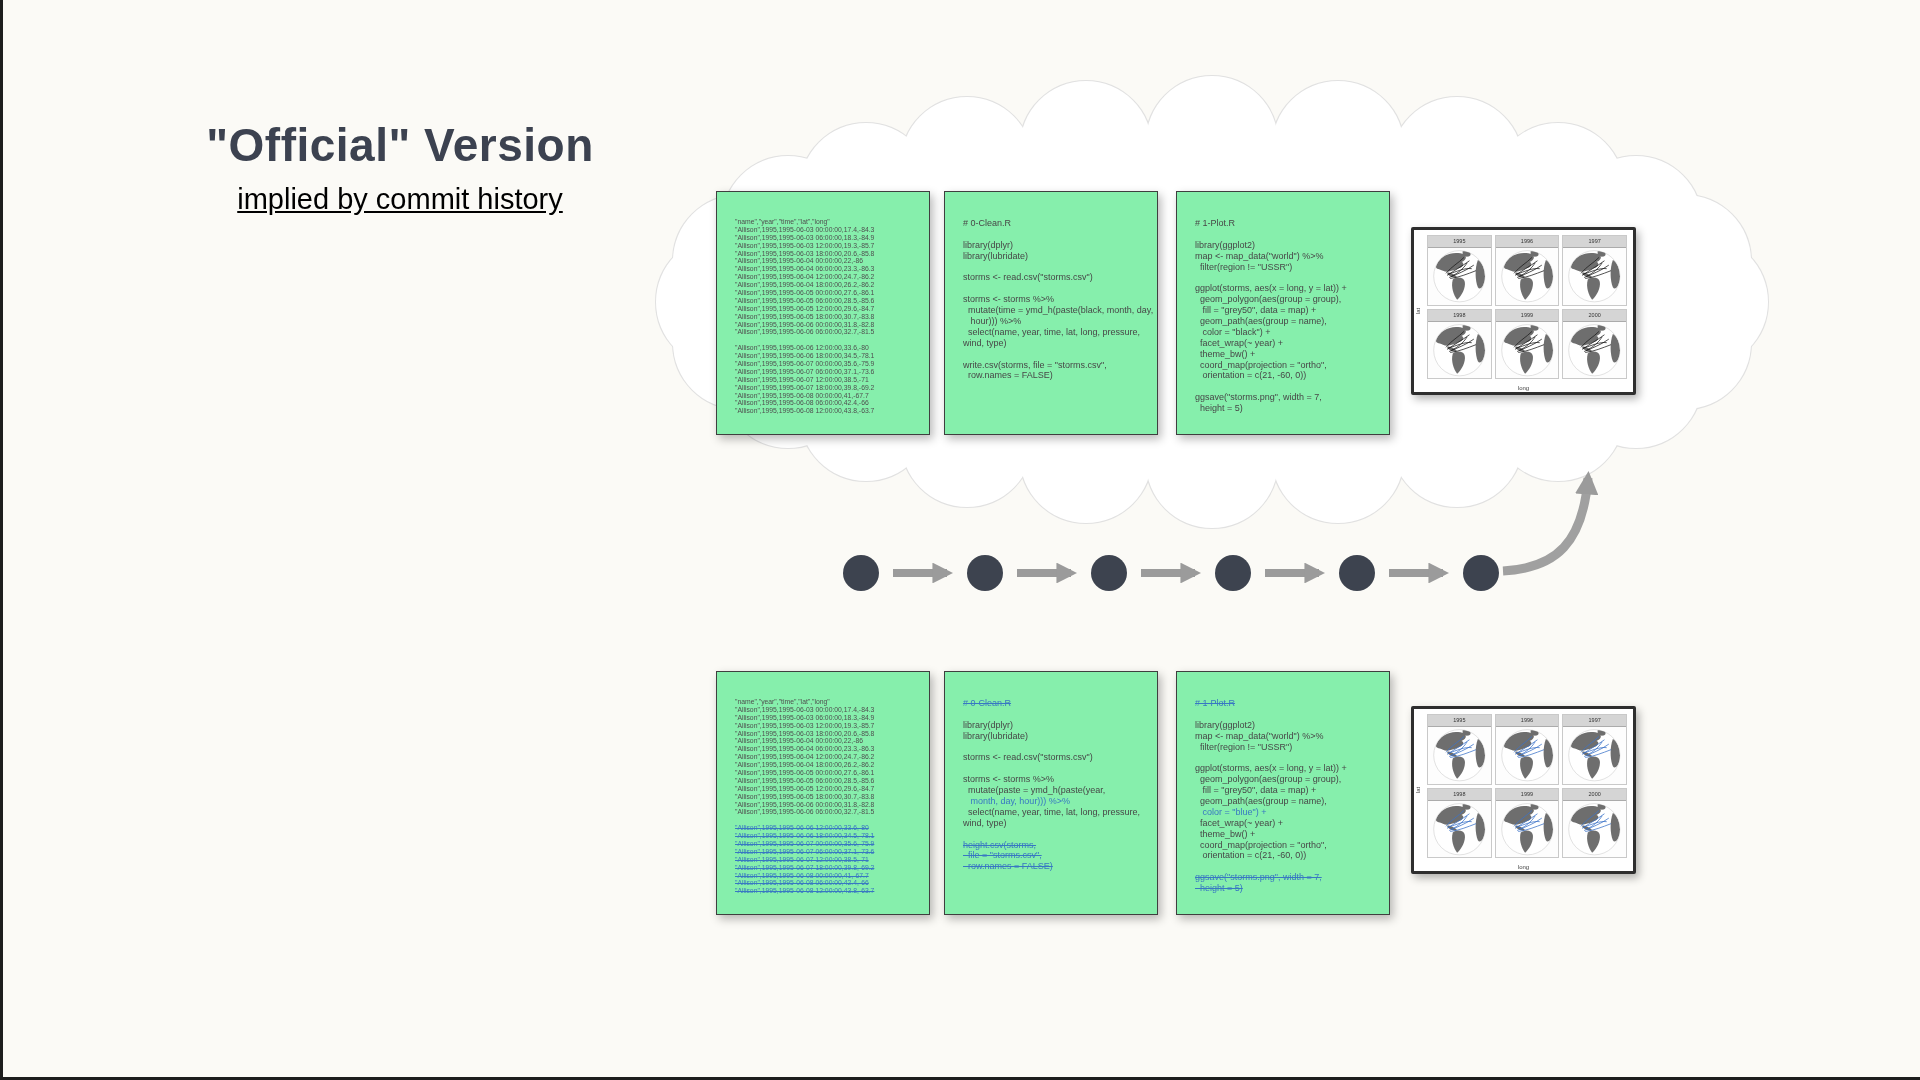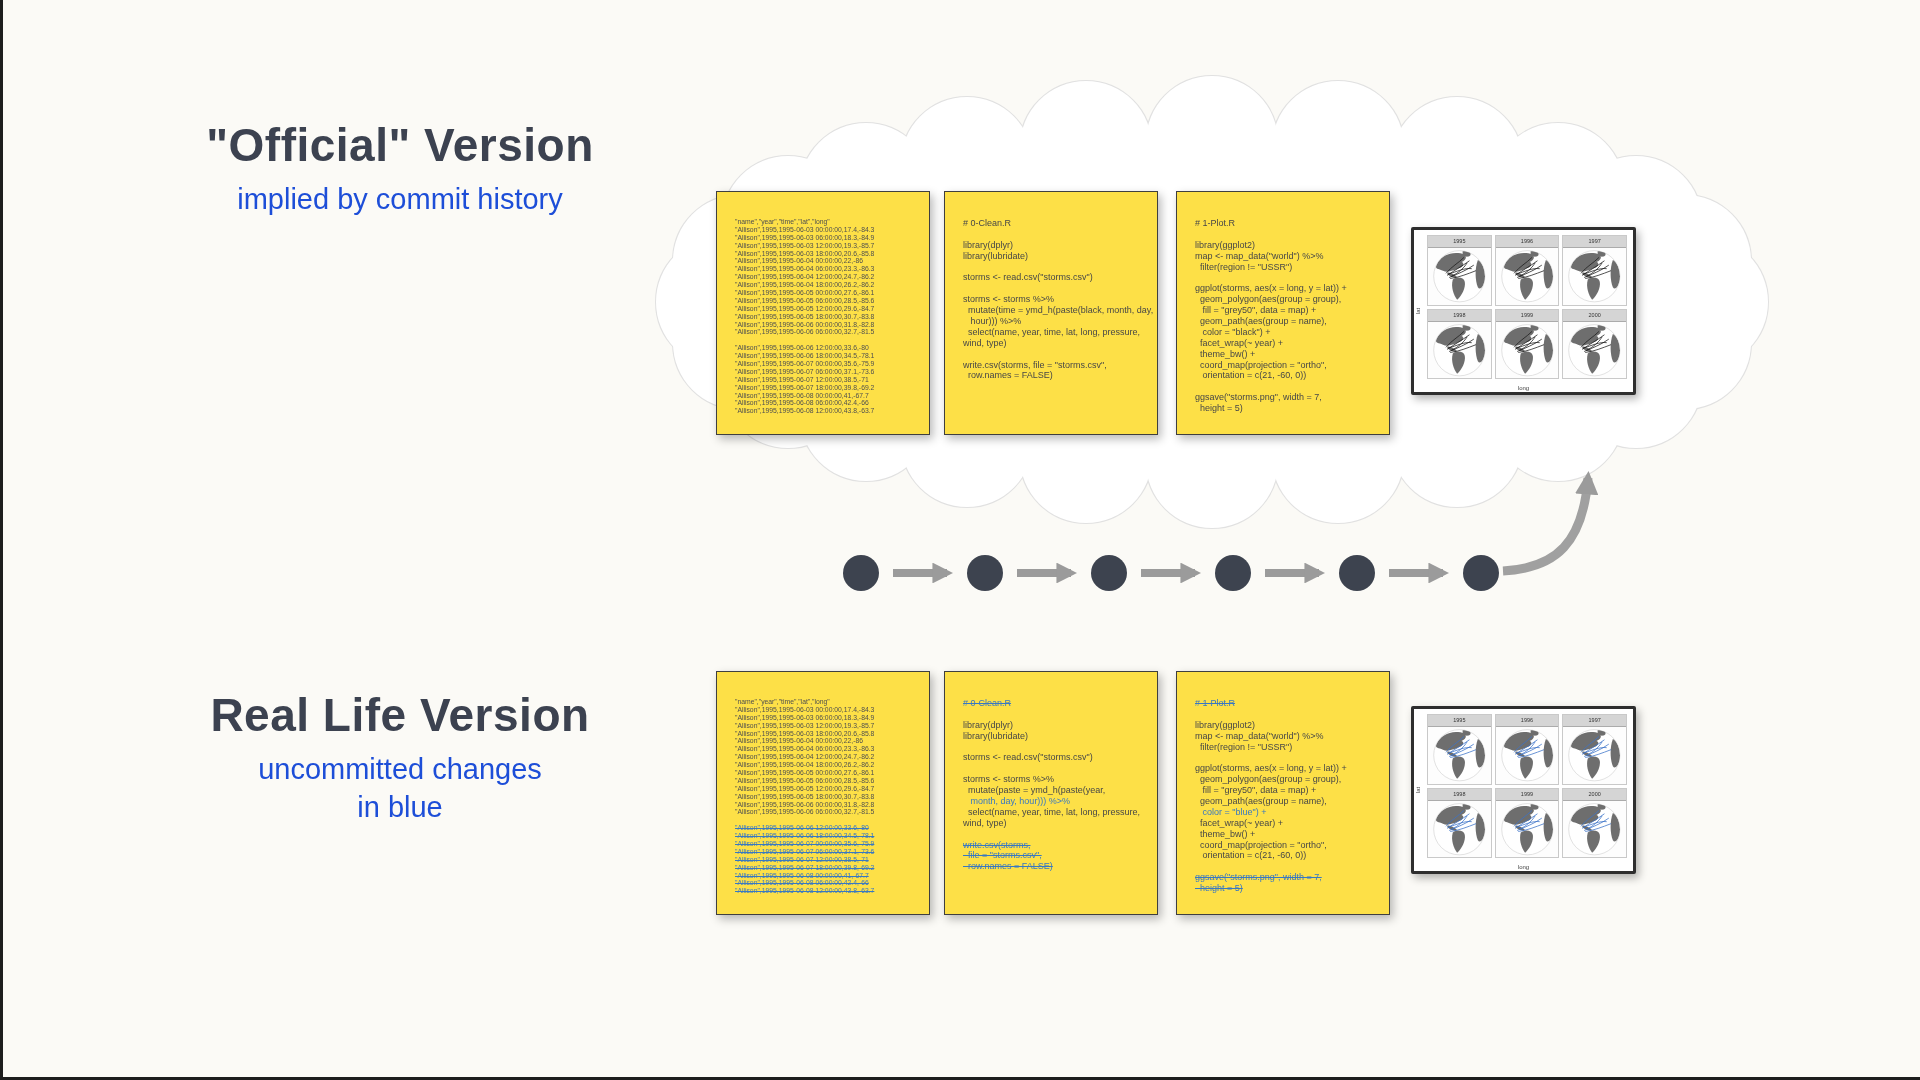--- a/index.html
+++ b/index.html
@@ -5,31 +5,31 @@
   html,body{margin:0;padding:0;background:#fbfaf6;width:1920px;height:1080px;overflow:hidden;
     font-family:"Liberation Sans","DejaVu Sans",sans-serif;}
   .slide{position:absolute;inset:0;background:#fbfaf6;}
   
   .edge-left{position:absolute;left:0;top:0;width:3px;height:1080px;background:#1d1d1d;z-index:50;}
   .edge-bottom{position:absolute;left:0;bottom:0;width:1920px;height:3px;background:#1d1d1d;z-index:50;}
 
   
   .label-block{position:absolute;left:140px;width:520px;text-align:center;}
   .label-block h1{margin:0;font-size:46px;font-weight:bold;color:#3c4250;letter-spacing:.5px;}
-  .label-block .sub{margin:8px 0 0 0;font-size:29px;color:#1d4ed8;line-height:38px;}
+  .label-block .sub{margin:8px 0 0 0;font-size:29px;color:#000000;line-height:38px;text-decoration:underline;}
   .pos-official{top:118px;}
   .pos-real{top:688px;}
 
   
   .cloud{position:absolute;left:600px;top:40px;width:1220px;height:520px;}
   .cloud-stroke{fill:#ffffff;stroke:#e1e1e1;stroke-width:2;}
   .cloud-fill{fill:#ffffff;stroke:none;}
 
   
-  .panel{position:absolute;background:#fde047;border:1.5px solid #3f3f3f;
+  .panel{position:absolute;background:#86efac;border:1.5px solid #3f3f3f;
     box-shadow:3px 4px 9px rgba(0,0,0,.28);box-sizing:border-box;overflow:hidden;}
   .doc{width:214px;height:244px;}
   .pos-csv-top{left:716px;top:191px;}  .pos-clean-top{left:944px;top:191px;}  .pos-plot-top{left:1176px;top:191px;}
   .pos-csv-bot{left:716px;top:671px;}  .pos-clean-bot{left:944px;top:671px;}  .pos-plot-bot{left:1176px;top:671px;}
 
   .csv-text{padding:26px 6px 6px 18px;}
   .csv-text .line{white-space:pre;font-size:6.8px;line-height:7.9px;height:7.9px;color:#4f4f4f;}
   .code-text{padding:26px 6px 6px 18px;}
   .code-text .line{white-space:pre;font-size:9px;line-height:10.9px;height:10.9px;color:#474747;}
   .line.add{color:#3878c2;}
@@ -119,25 +119,20 @@
     <use href="#cloud-circles" class="cloud-stroke"></use>
     <ellipse class="cloud-fill" cx="612" cy="262" rx="492" ry="162"></ellipse>
     <use href="#cloud-circles" class="cloud-fill"></use>
   </svg>
 
   <section class="label-block pos-official">
     <h1>"Official" Version</h1>
     <p class="sub">implied by commit history</p>
   </section>
 
-  <section class="label-block pos-real">
-    <h1>Real Life Version</h1>
-    <p class="sub">uncommitted changes</p>
-    <p class="sub" style="margin-top:0">in blue</p>
-  </section>
 
   <div class="panel doc pos-csv-top">
     <div class="csv-text">
         <div class="line plain">"name","year","time","lat","long"</div>
         <div class="line plain">"Allison",1995,1995-06-03 00:00:00,17.4,-84.3</div>
         <div class="line plain">"Allison",1995,1995-06-03 06:00:00,18.3,-84.9</div>
         <div class="line plain">"Allison",1995,1995-06-03 12:00:00,19.3,-85.7</div>
         <div class="line plain">"Allison",1995,1995-06-03 18:00:00,20.6,-85.8</div>
         <div class="line plain">"Allison",1995,1995-06-04 00:00:00,22,-86</div>
         <div class="line plain">"Allison",1995,1995-06-04 06:00:00,23.3,-86.3</div>
@@ -315,21 +310,21 @@
         <div class="line plain">library(lubridate)</div>
         <div class="line blank">&nbsp;</div>
         <div class="line plain">storms &lt;- read.csv("storms.csv")</div>
         <div class="line blank">&nbsp;</div>
         <div class="line plain">storms &lt;- storms %&gt;%</div>
         <div class="line plain">  mutate(paste = ymd_h(paste(year,</div>
         <div class="line add">   month, day, hour))) %&gt;%</div>
         <div class="line plain">  select(name, year, time, lat, long, pressure,</div>
         <div class="line plain">wind, type)</div>
         <div class="line blank">&nbsp;</div>
-        <div class="line del">write.csv(storms,</div>
+        <div class="line del">height.csv(storms,</div>
         <div class="line del">  file = "storms.csv",</div>
         <div class="line del">  row.names = FALSE)</div>
       </div>
   </div>
   <div class="panel doc pos-plot-bot">
     <div class="code-text">
         <div class="line del"># 1-Plot.R</div>
         <div class="line blank">&nbsp;</div>
         <div class="line plain">library(ggplot2)</div>
         <div class="line plain">map &lt;- map_data("world") %&gt;%</div>

